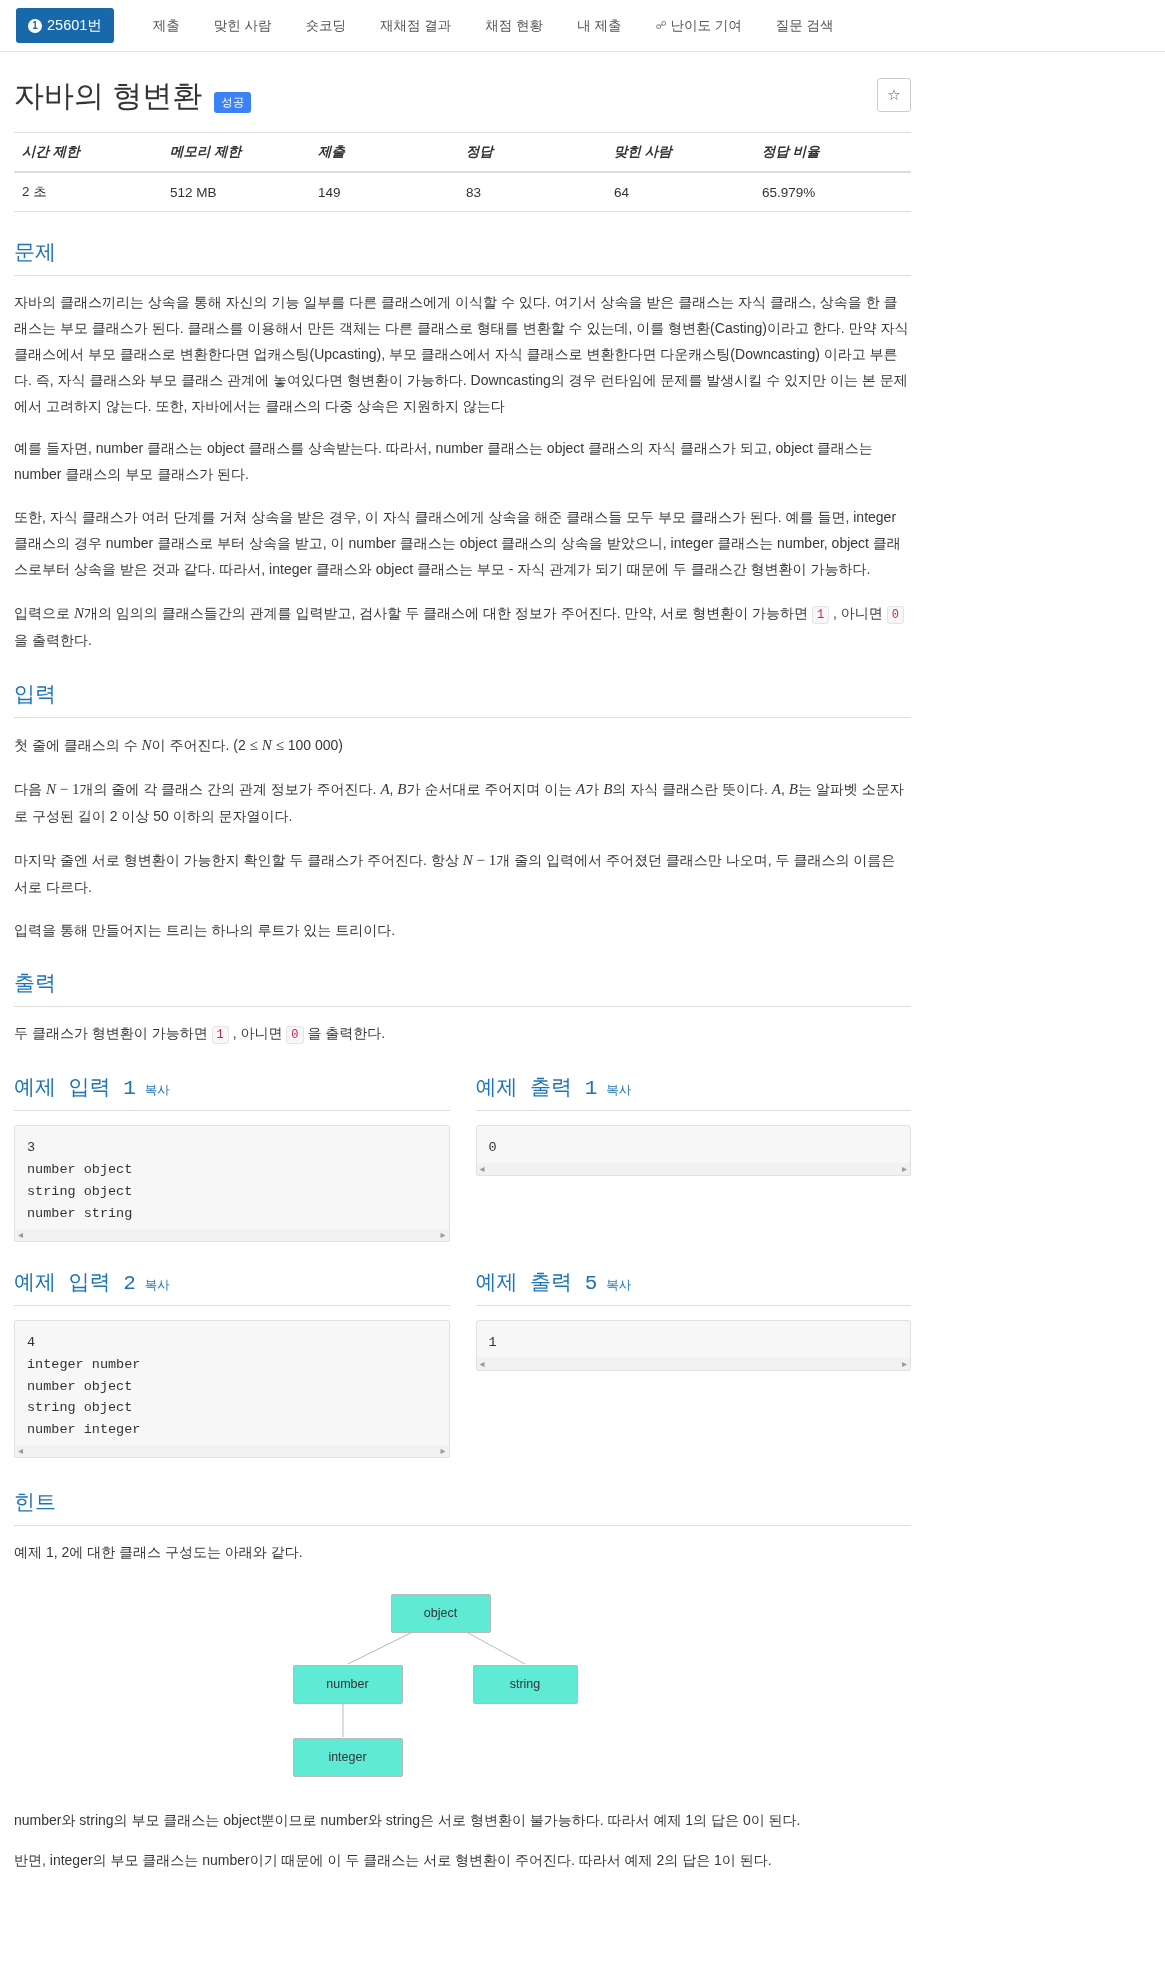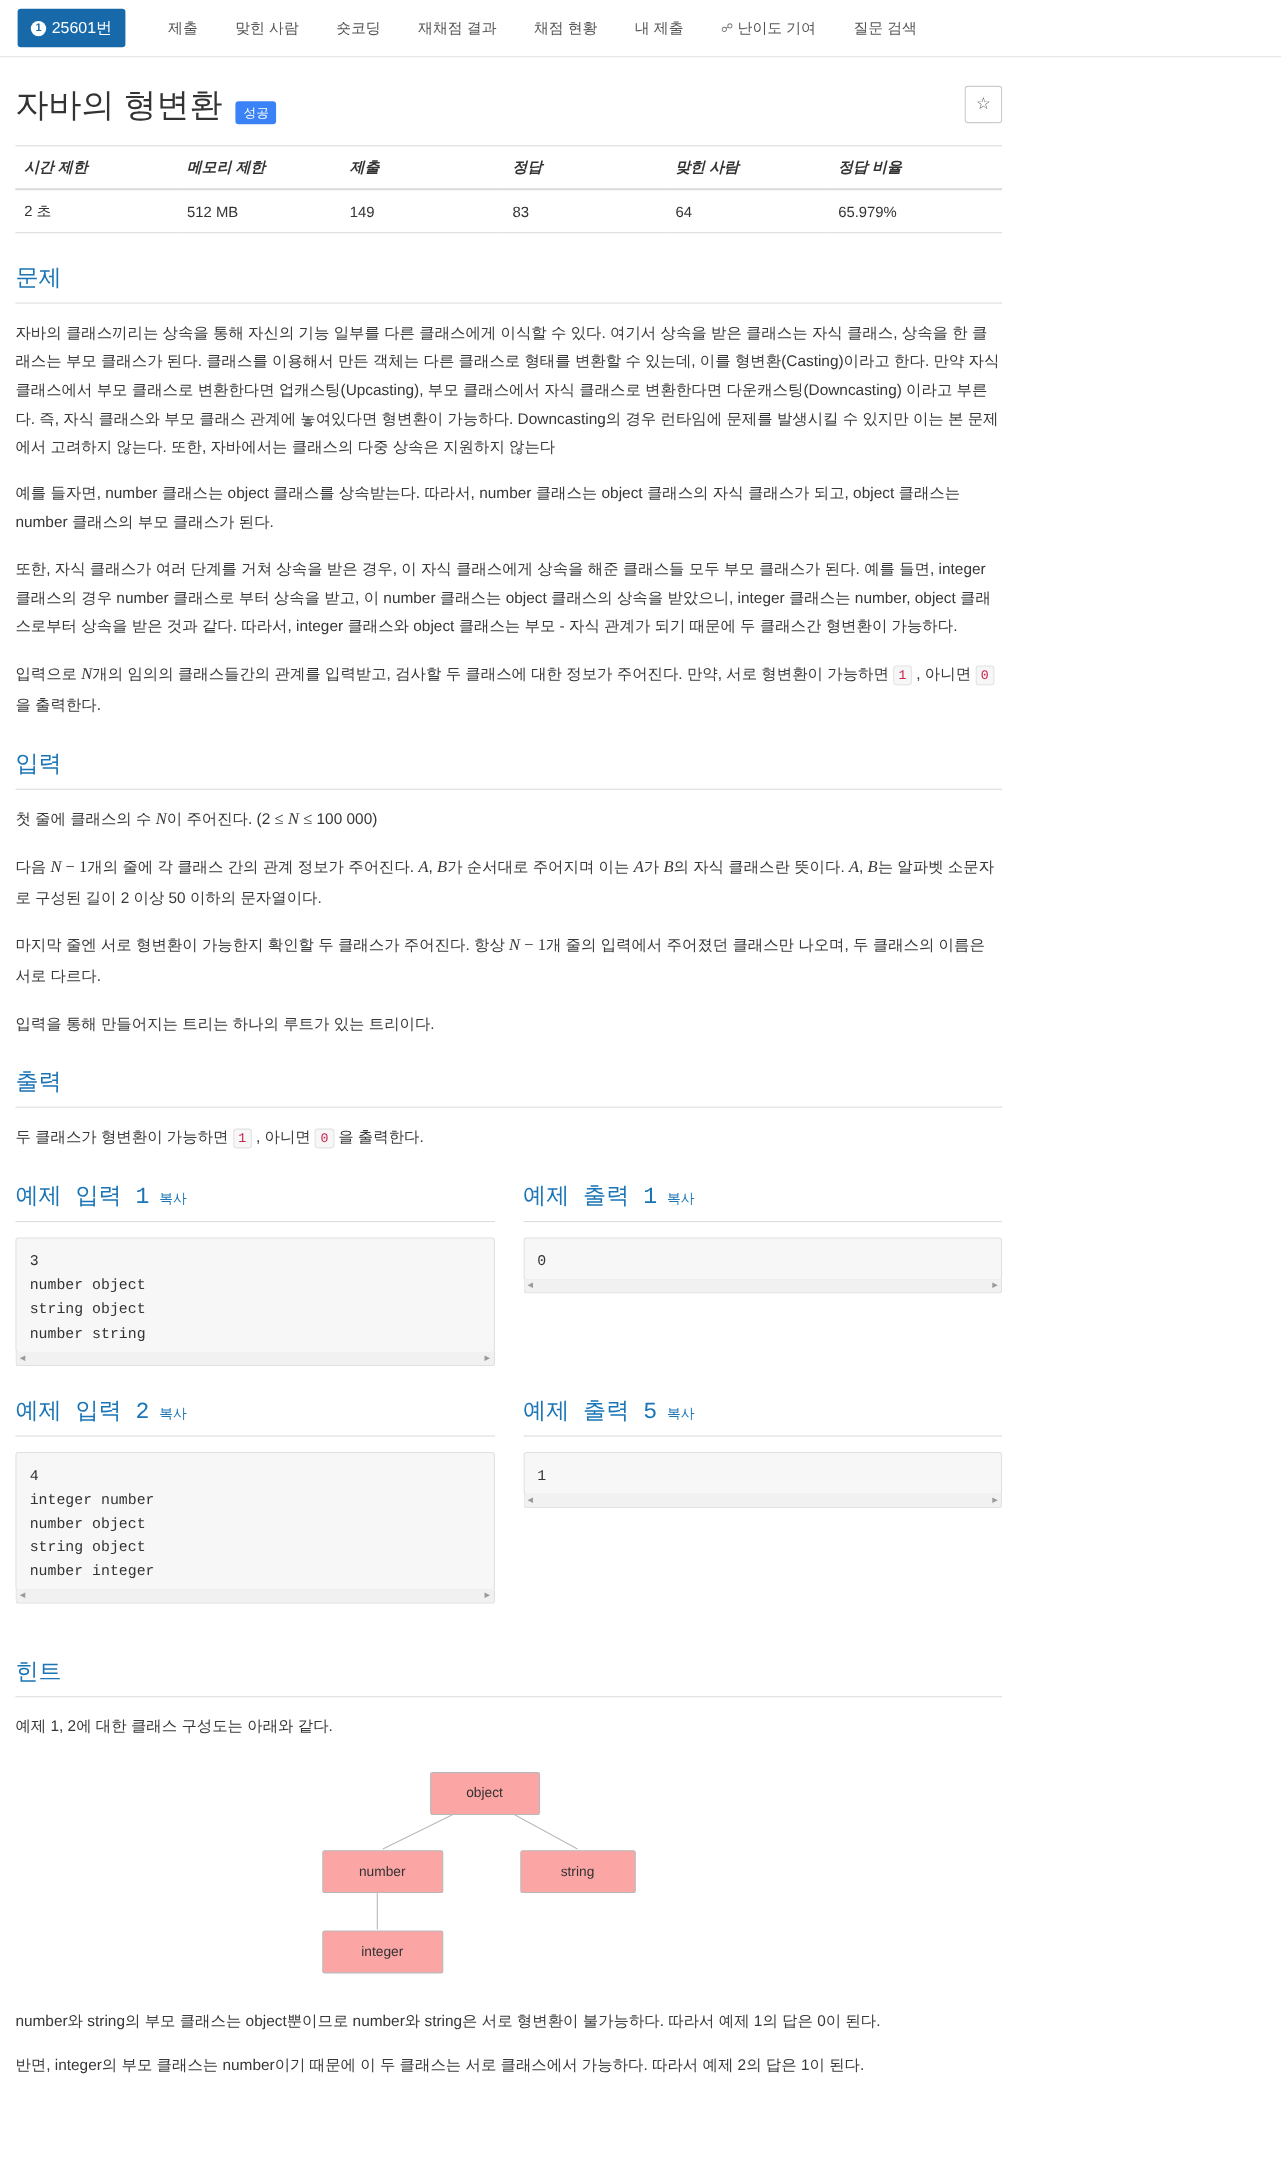--- a/index.html
+++ b/index.html
@@ -218,21 +218,21 @@
   
   .hint-body { font-size: 14px; line-height: 1.85; color: #373737; padding-top: 14px; }
   .diagram-wrap {
     display: flex;
     justify-content: center;
     padding: 16px 0 10px 0;
   }
   .node {
     position: absolute;
     border: 1px solid #b9b9b9;
-    background: #fca5a5;
+    background: #5eead4;
     font-size: 12.5px;
     color: #333333;
     text-align: center;
     padding: 7px 0;
     border-radius: 2px;
   }
 </style>
 </head>
 <body>
 
@@ -356,35 +356,35 @@
         <span class="h">예제 출력 5</span>
         <span class="copy">복사</span>
       </div>
       <div class="sample-wrap">
         <pre class="sample">1</pre>
         <div class="hscroll"></div>
       </div>
     </div>
   </div>
 
-  <h2 class="section" style="margin-top:47px">힌트</h2>
+  <h2 class="section" style="margin-top:30px">힌트</h2>
   <div class="hint-body">
     <p style="margin:0 0 10px 0">예제 1, 2에 대한 클래스 구성도는 아래와 같다.</p>
 
     <div class="diagram-wrap">
       <div style="position:relative; width:560px; height:190px;">
         <svg width="560" height="190" style="position:absolute; left:0; top:0;">
           <line x1="250" y1="30" x2="165" y2="72" stroke="#b9b9b9" stroke-width="1"></line>
           <line x1="265" y1="30" x2="342" y2="72" stroke="#b9b9b9" stroke-width="1"></line>
           <line x1="160" y1="102" x2="160" y2="145" stroke="#b9b9b9" stroke-width="1"></line>
         </svg>
         <div class="node" style="left:208px; top:2px; width:100px;">object</div>
         <div class="node" style="left:110px; top:73px; width:110px;">number</div>
         <div class="node" style="left:290px; top:73px; width:105px;">string</div>
         <div class="node" style="left:110px; top:146px; width:110px;">integer</div>
       </div>
     </div>
 
     <p style="margin:16px 0 14px 0">number와 string의 부모 클래스는 object뿐이므로 number와 string은 서로 형변환이 불가능하다. 따라서 예제 1의 답은 0이 된다.</p>
-    <p style="margin:0">반면, integer의 부모 클래스는 number이기 때문에 이 두 클래스는 서로 클래스에서 가능하다. 따라서 예제 2의 답은 1이 된다.</p>
+    <p style="margin:0">반면, integer의 부모 클래스는 number이기 때문에 이 두 클래스는 서로 형변환이 주어진다. 따라서 예제 2의 답은 1이 된다.</p>
   </div>
 
 </div>
 
 </body></html>

